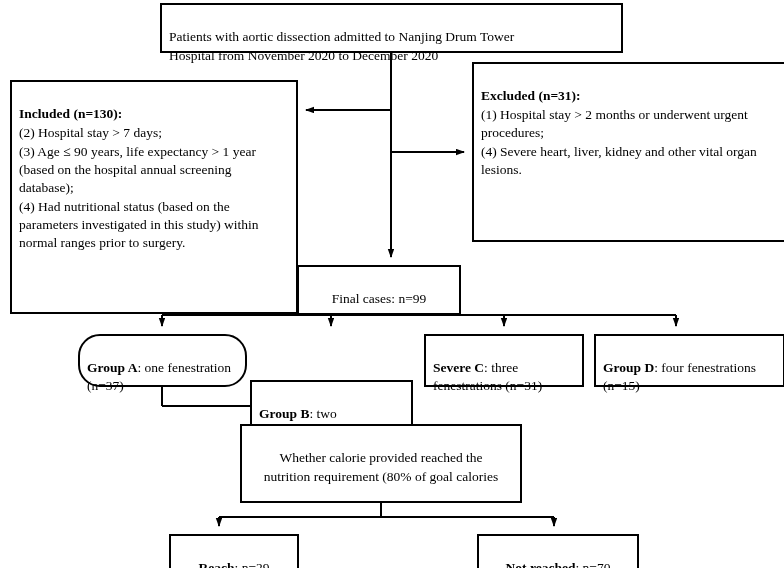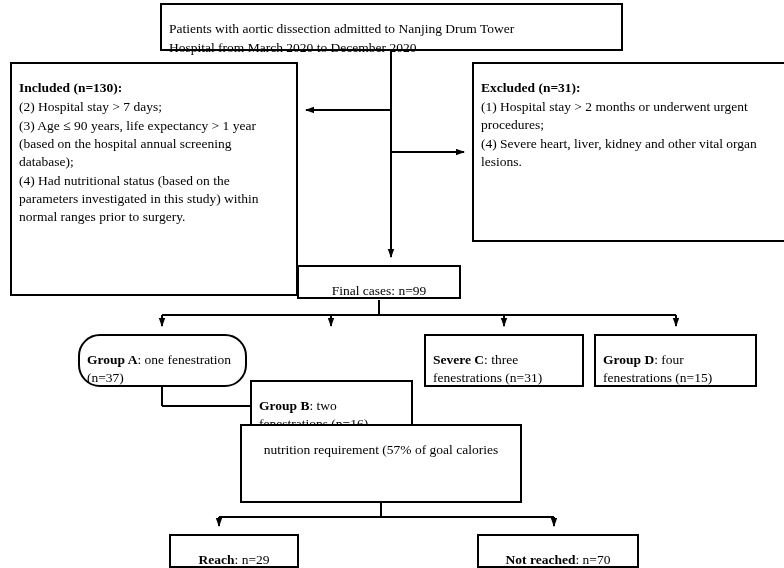--- a/index.html
+++ b/index.html
@@ -18,21 +18,21 @@
     overflow: hidden;
     background: #ffffff;
   }
   .box {
     position: absolute;
     border: 2px solid #000000;
     background: #ffffff;
     box-sizing: border-box;
     font-size: 13.5px;
     line-height: 1.33;
-    padding: 15px 7px;
+    padding: 23px 7px;
   }
   .box p {
     margin: 0 0 1px 0;
   }
   .center {
     text-align: center;
   }
   b {
     font-weight: bold;
   }
@@ -40,27 +40,27 @@
     position: absolute;
     left: 0;
     top: 0;
     width: 784px;
     height: 568px;
     pointer-events: none;
   }
 
   
   #box-top      { left: 160px; top: 3px;   width: 463px; height: 48px; }
-  #box-included { left: 10px;  top: 62px;  width: 288px; height: 234px; }
+  #box-included { left: 10px;  top: 80px;  width: 288px; height: 234px; }
   #box-excluded { left: 472px; top: 62px;  width: 330px; height: 180px; }
   #box-final    { left: 297px; top: 265px; width: 164px; height: 23px; }
   #box-ga       { left: 78px;  top: 334px; width: 169px; height: 53px; border-radius: 22px; }
   #box-gb       { left: 250px; top: 338px; width: 163px; height: 53px; margin-top: 42px; }
   #box-gc       { left: 424px; top: 334px; width: 160px; height: 53px; }
-  #box-gd       { left: 594px; top: 334px; width: 163px; height: 53px; }
+  #box-gd       { left: 594px; top: 334px; width: 191px; height: 53px; }
   #box-calorie  { left: 240px; top: 424px; width: 282px; height: 79px; }
   #box-reach    { left: 169px; top: 534px; width: 130px; height: 31px; }
   #box-notreach { left: 477px; top: 534px; width: 162px; height: 31px; }
 </style>
 </head>
 <body>
 
 <div id="flow">
 
   <svg class="lines" viewBox="0 0 784 568">
@@ -90,21 +90,21 @@
     <line x1="381" y1="406" x2="381" y2="416" stroke="#000" stroke-width="2" marker-end="url(#arrow)"></line>
 
     <line x1="381" y1="503" x2="381" y2="517" stroke="#000" stroke-width="2"></line>
     <line x1="219" y1="517" x2="554" y2="517" stroke="#000" stroke-width="2"></line>
     <line x1="219" y1="517" x2="219" y2="526" stroke="#000" stroke-width="2" marker-end="url(#arrow)"></line>
     <line x1="554" y1="517" x2="554" y2="526" stroke="#000" stroke-width="2" marker-end="url(#arrow)"></line>
   </svg>
 
   <div class="box" id="box-top">
     <p>Patients with aortic dissection admitted to Nanjing Drum Tower</p>
-    <p>Hospital from March 2020 to December 2020</p>
+    <p>Hospital from November 2020 to December 2020</p>
   </div>
 
   <div class="box" id="box-included">
     <p><b>Included (n=130):</b></p>
     <p>(2) Hospital stay &gt; 7 days;</p>
     <p>(3) Age ≤ 90 years, life expectancy &gt; 1 year (based on the hospital annual screening database);</p>
     <p>(4) Had nutritional status (based on the parameters investigated in this study) within normal ranges prior to surgery.</p>
   </div>
 
   <div class="box" id="box-excluded">
@@ -127,21 +127,22 @@
 
   <div class="box" id="box-gc">
     <p><b>Severe C</b><span>: three fenestrations (n=31)</span></p>
   </div>
 
   <div class="box" id="box-gd">
     <p><b>Group D</b><span>: four fenestrations (n=15)</span></p>
   </div>
 
   <div class="box center" id="box-calorie">
-    <p>nutrition requirement (57% of goal calories</p>
+    <p>Whether calorie provided reached the</p>
+    <p>nutrition requirement (80% of goal calories</p>
   </div>
 
   <div class="box center" id="box-reach">
     <p><b>Reach</b><span>: n=29</span></p>
   </div>
 
   <div class="box center" id="box-notreach">
     <p><b>Not reached</b><span>: n=70</span></p>
   </div>
 

